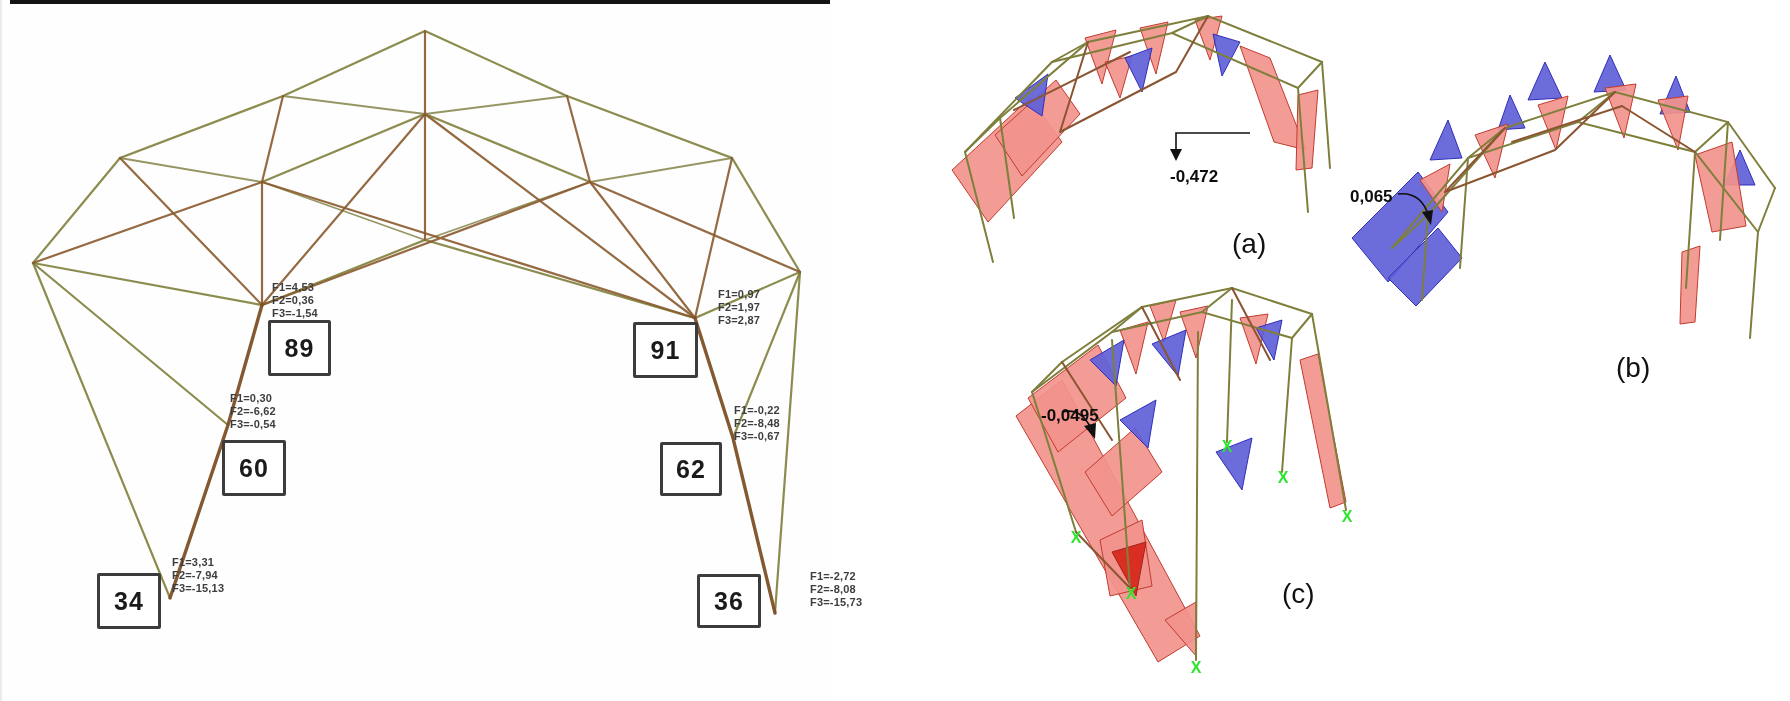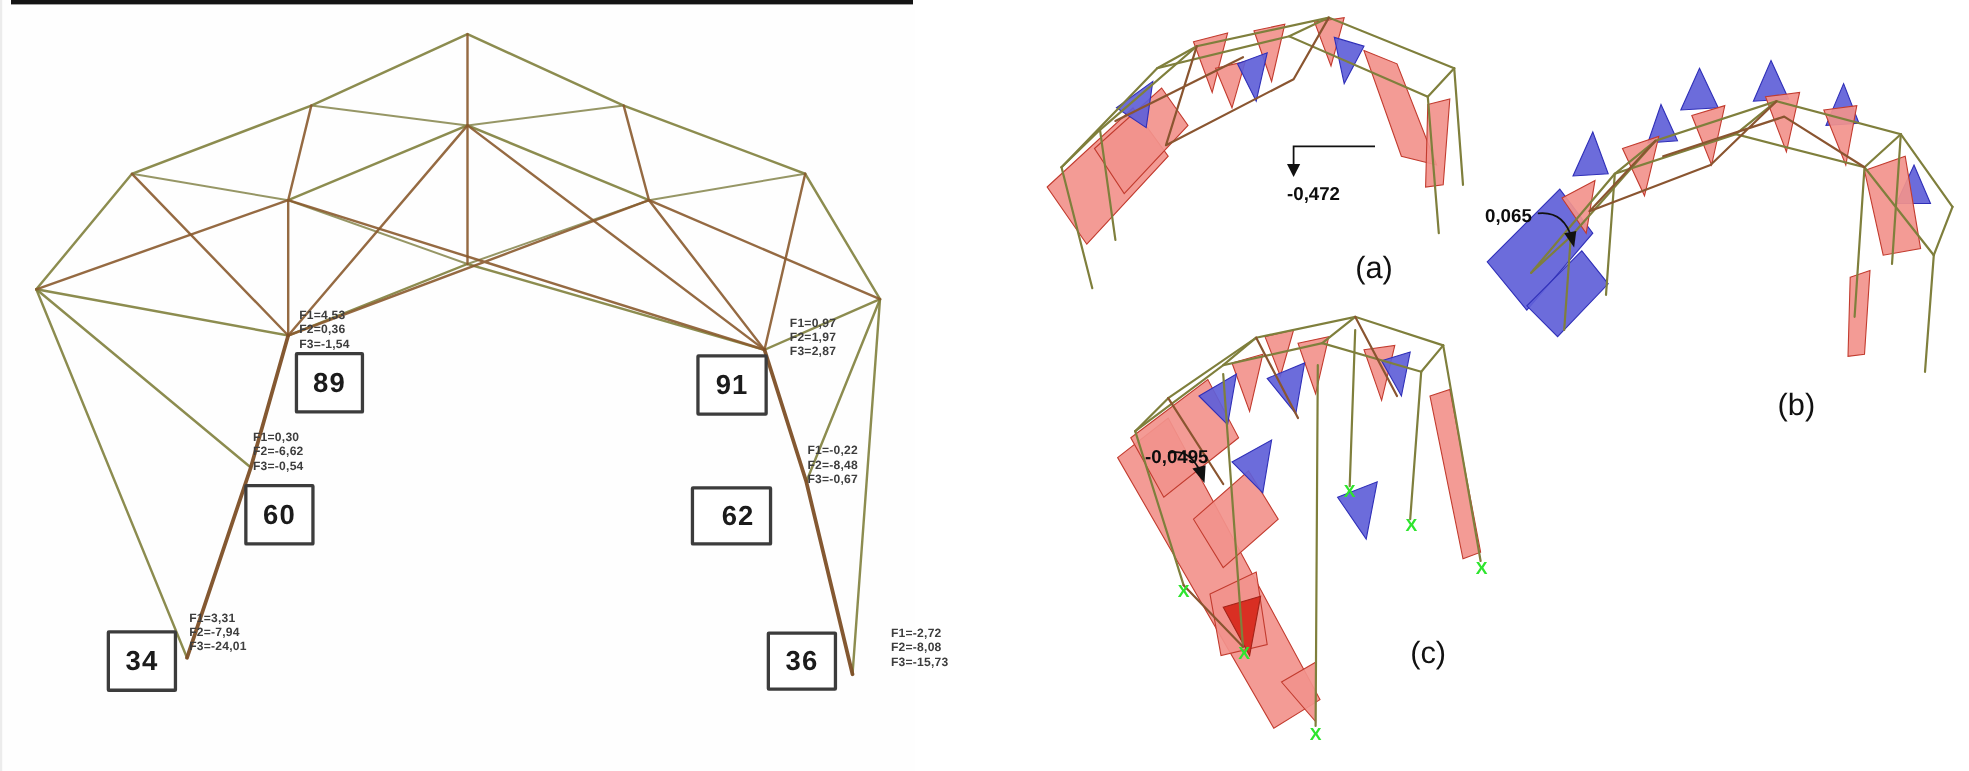--- a/index.html
+++ b/index.html
@@ -186,41 +186,41 @@
   </div>
 <div class="node-box" style="left:222px;top:440px;width:58px;height:50px;">
     <span>60</span>
   </div>
 <div class="node-box" style="left:268px;top:320px;width:57px;height:50px;">
     <span>89</span>
   </div>
 <div class="node-box" style="left:633px;top:322px;width:59px;height:50px;">
     <span>91</span>
   </div>
-<div class="node-box" style="left:628px;top:442px;width:56px;height:48px;padding-left:12px;">
+<div class="node-box" style="left:660px;top:442px;width:56px;height:48px;">
     <span>62</span>
   </div>
 <div class="node-box" style="left:697px;top:574px;width:58px;height:48px;">
     <span>36</span>
   </div>
 
 <div class="force-label" style="left:272px;top:281px;">
   <div>F1=4,53</div>
   <div>F2=0,36</div>
   <div>F3=-1,54</div>
 </div>
 <div class="force-label" style="left:230px;top:392px;">
   <div>F1=0,30</div>
   <div>F2=-6,62</div>
   <div>F3=-0,54</div>
 </div>
 <div class="force-label" style="left:172px;top:556px;">
   <div>F1=3,31</div>
   <div>F2=-7,94</div>
-  <div>F3=-24,01</div>
+  <div>F3=-15,13</div>
 </div>
 <div class="force-label" style="left:702px;top:288px;margin-left:16px;">
   <div>F1=0,97</div>
   <div>F2=1,97</div>
   <div>F3=2,87</div>
 </div>
 <div class="force-label" style="left:734px;top:404px;text-align:center;">
   <div>F1=-0,22</div>
   <div>F2=-8,48</div>
   <div>F3=-0,67</div>

